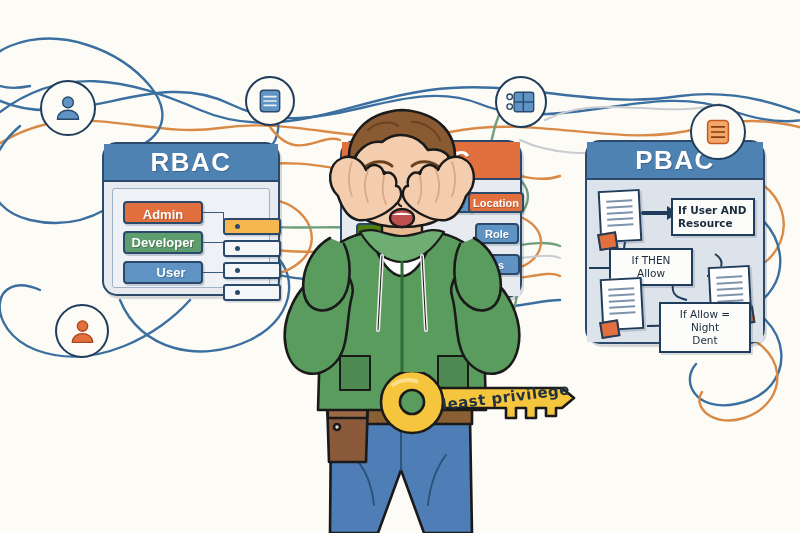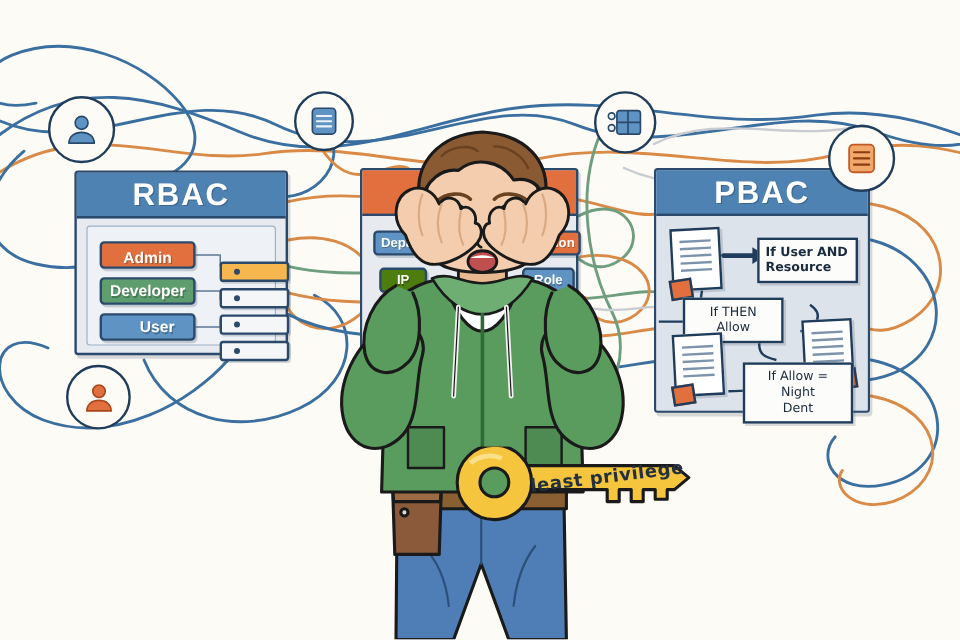--- a/index.html
+++ b/index.html
@@ -14,23 +14,24 @@
   #wires{z-index:1;}
   #panels{z-index:2;}
   #person{z-index:3;}
   #keylayer{z-index:4;}
 
   
   .panel{
     position:absolute;
     background:#E7EBF0;
     border:2.5px solid #2B4A6B;
-    border-radius:3px;
+    border-radius:15px;
     box-sizing:border-box;
     box-shadow:2px 3px 0 rgba(40,60,85,.18);
+    margin-left:40px;
   }
   .panel-head{
     height:38px;
     display:flex;align-items:center;justify-content:center;
     border-bottom:2.5px solid #2B4A6B;
     box-sizing:border-box;
   }
   .panel-head span{
     font-weight:bold;font-size:26px;color:#ffffff;
     letter-spacing:1.5px;

